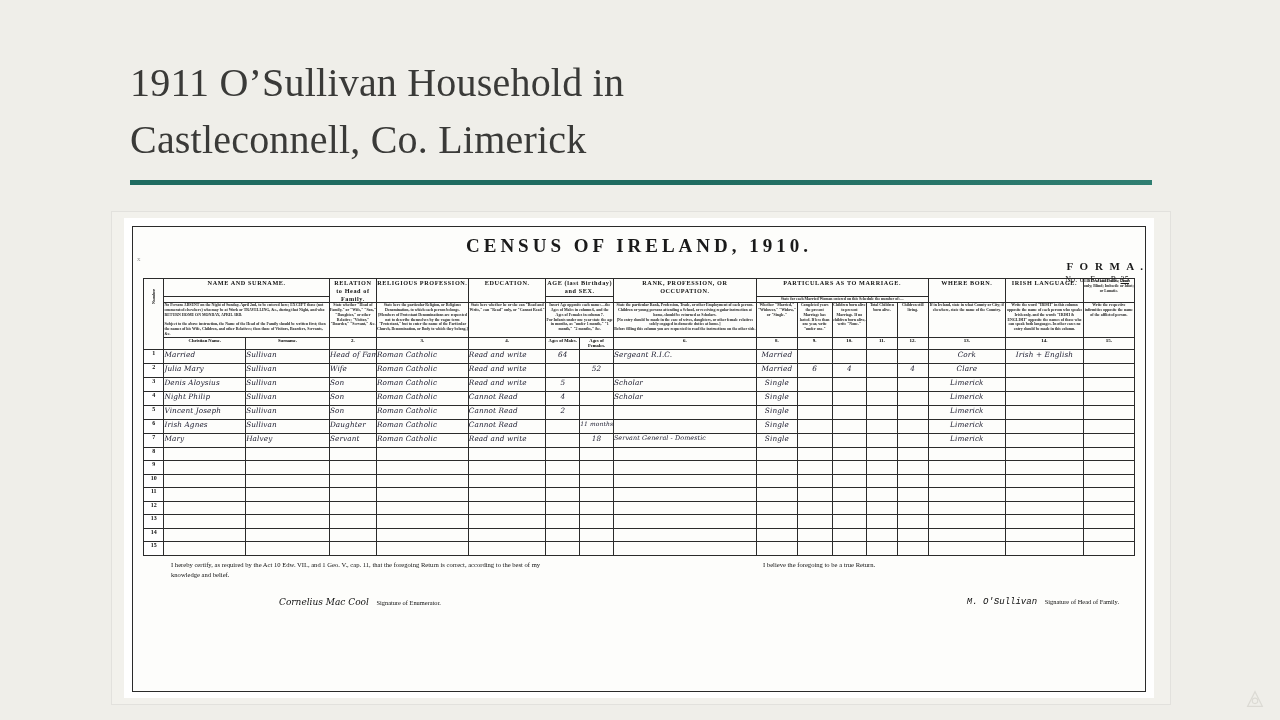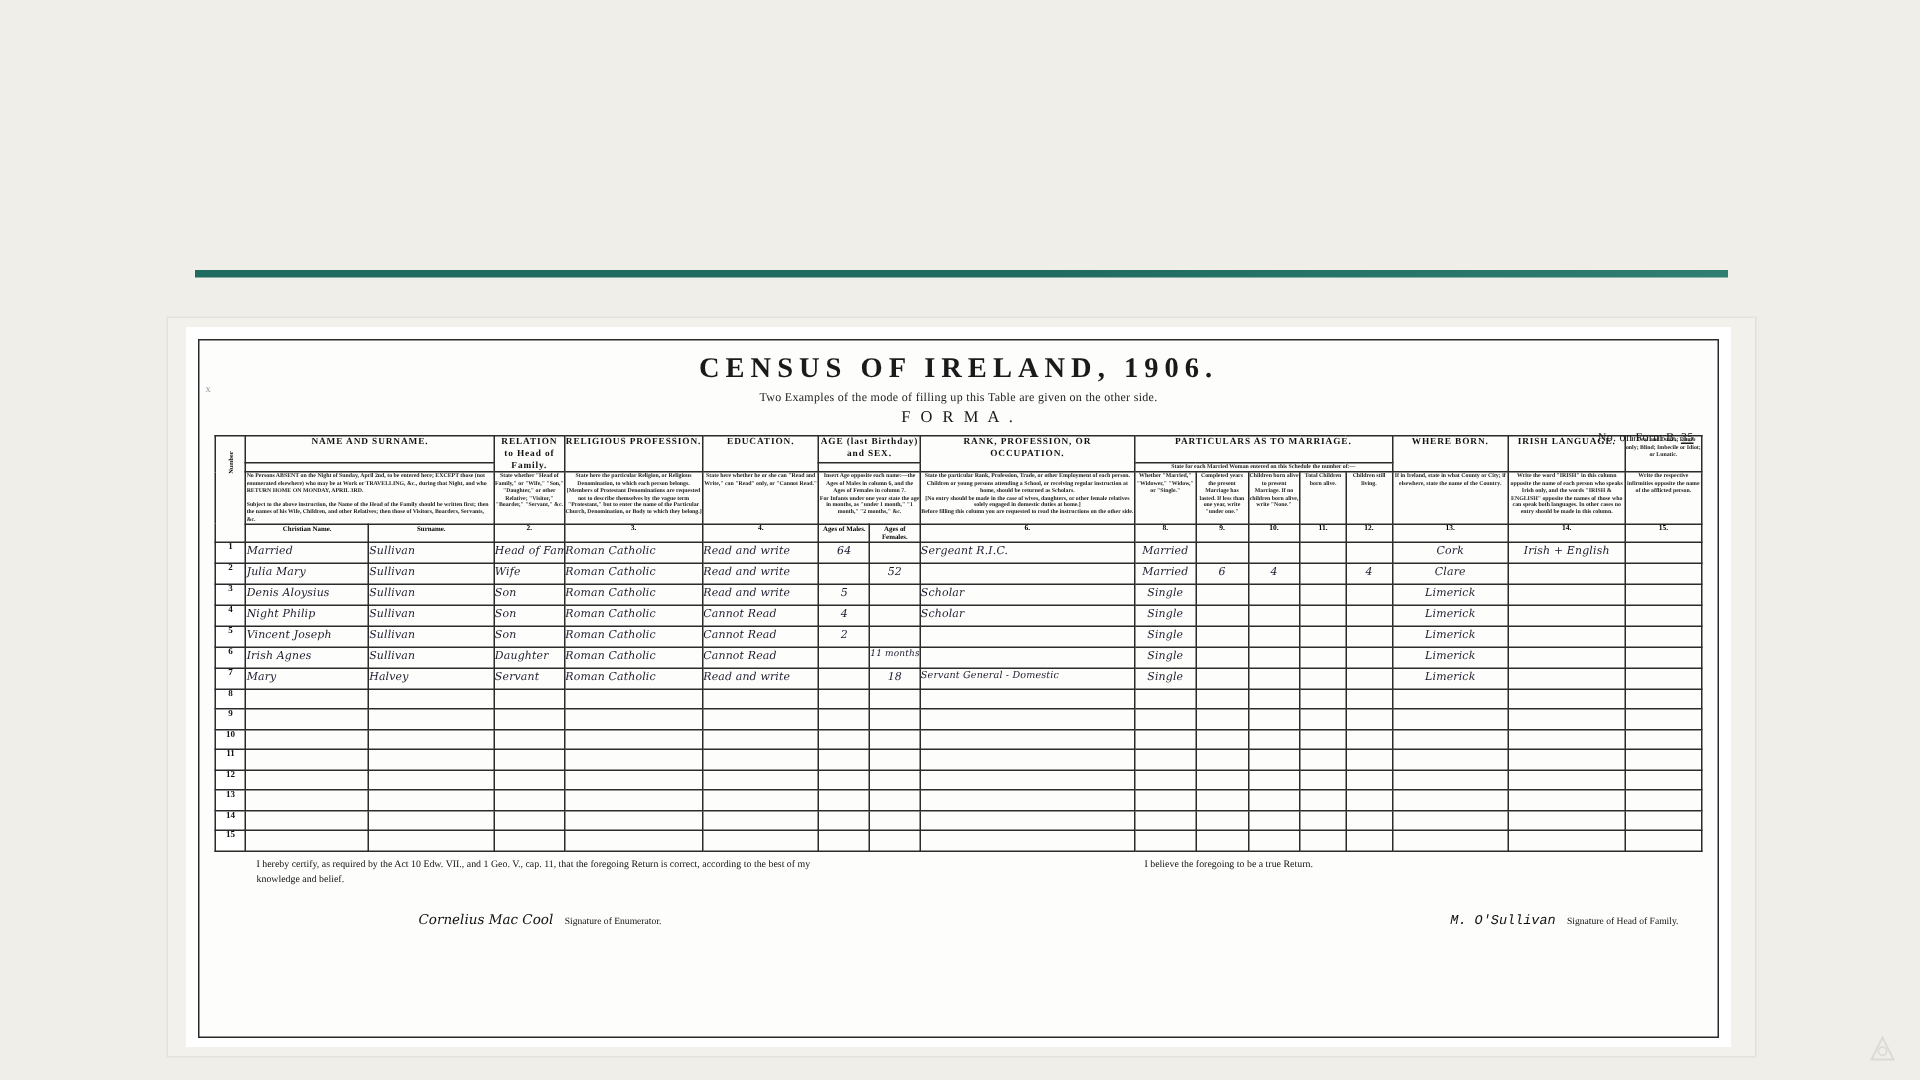--- a/index.html
+++ b/index.html
@@ -84,24 +84,25 @@
     color: #1a1a1a;
   }
   .doc-sub1 {
     font-size: 8px;
     letter-spacing: 0.2px;
     color: #222;
     margin-top: 3px;
   }
   .doc-formline {
     font-size: 11px;
-    font-weight: normal;
+    font-weight: bold;
     letter-spacing: 2px;
     margin-top: 3px;
     color: #1a1a1a;
+    text-align: right;
   }
   .doc-return {
     font-size: 9px;
     margin-top: 4px;
     color: #1a1a1a;
     padding: 0 18px;
     letter-spacing: 0.2px;
     position: relative;
   }
   .doc-return .formb {
@@ -238,31 +239,34 @@
     width: 22px;
     height: 22px;
     opacity: 0.35;
   }
 </style>
 </head>
 <body>
 
 <div id="slide">
 
+  <div id="title-block">
+    <div id="slide-title">1911 O’Sullivan Household in
+Castleconnell, Co. Limerick</div>
+  </div>
   <div id="title-rule"></div>
 
   <div id="doc-frame">
     <div id="doc-paper">
       <div id="doc-inner">
 
         <div class="corner-mark">x</div>
 
         <div class="doc-head">
-          <div class="doc-title">CENSUS OF IRELAND, 1906.</div>
-          <div class="doc-sub1">Two Examples of the mode of filling up this Table are given on the other side.</div>
+          <div class="doc-title">CENSUS OF IRELAND, 1910.</div>
           <div class="doc-formline">F O R M   A .</div>
           <div class="doc-return">
             <span class="formb">
               <span>No. on Form B.</span>
               <u>35</u>
             </span>
           </div>
         </div>
 
         <table class="census">

